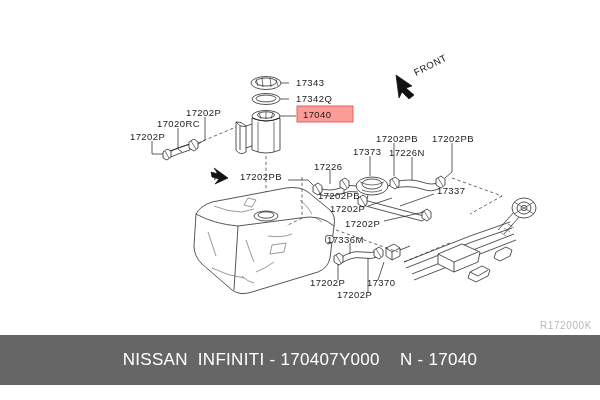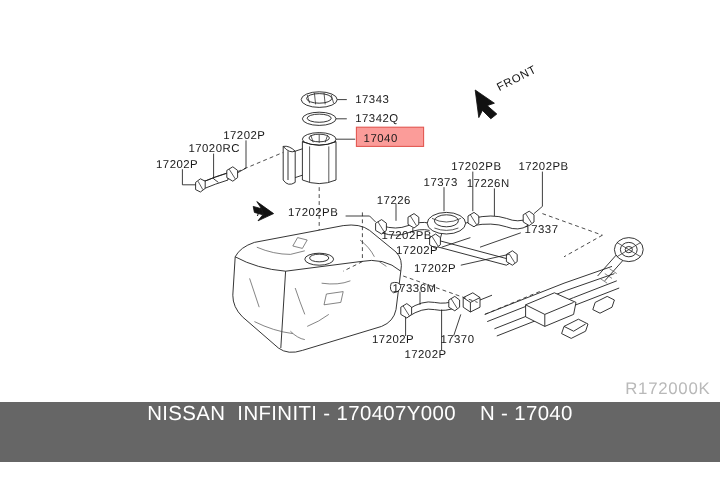--- a/index.html
+++ b/index.html
@@ -95,33 +95,33 @@
   .hl-box {
     fill: #fb9c99;
     stroke: #e2564f;
     stroke-width: 0.9;
   }
   .watermark {
     position: absolute;
     right: 8px;
     bottom: 4px;
     font-family: "Liberation Sans", sans-serif;
-    font-size: 14px;
+    font-size: 10px;
     color: #b9b9b9;
     letter-spacing: 0.6px;
   }
   .footer-bar {
     position: absolute;
     left: 0;
     top: 335px;
     width: 600px;
     height: 50px;
     background: #666666;
     display: flex;
-    align-items: flex-start;
+    align-items: center;
     justify-content: center;
   }
   .footer-text {
     color: #ffffff;
     font-family: "Liberation Sans", sans-serif;
     font-size: 17px;
     letter-spacing: 0.3px;
     white-space: pre;
   }
   .footer-spacer {

